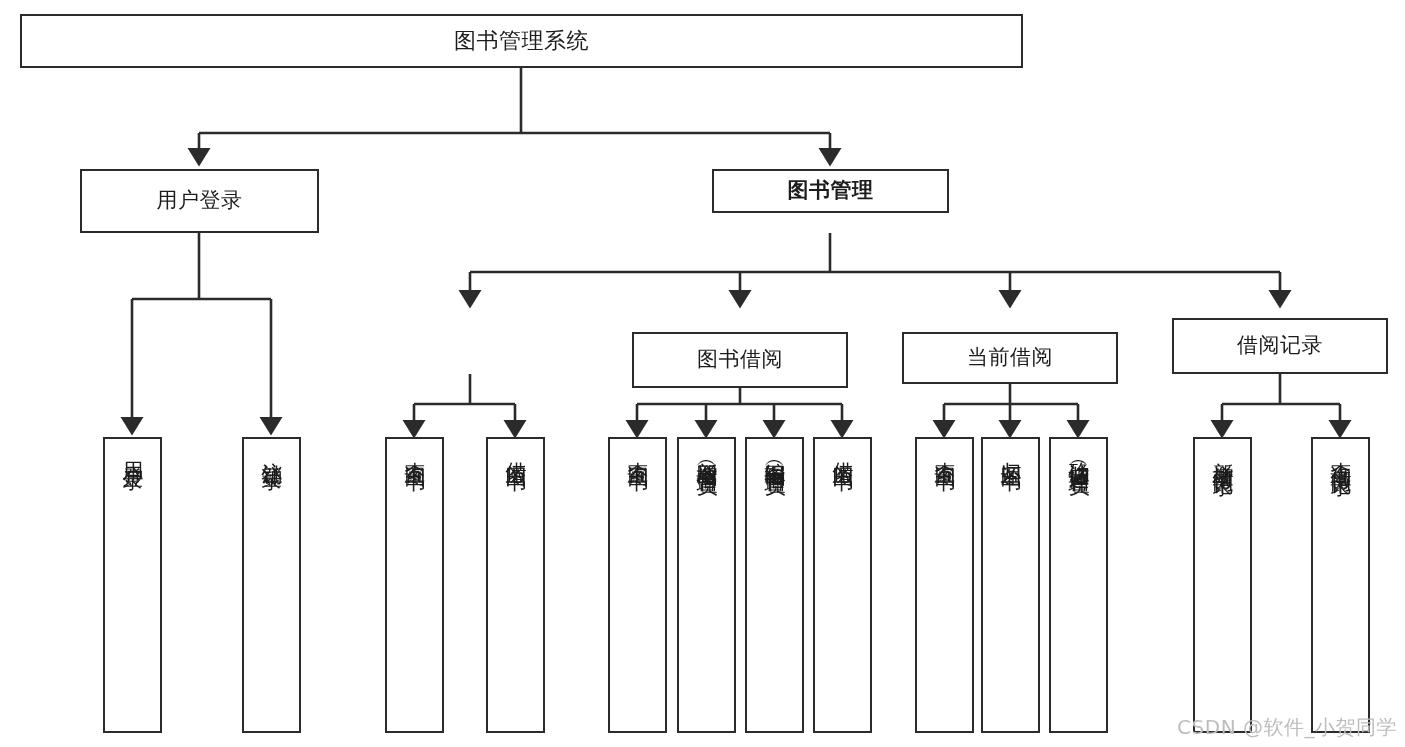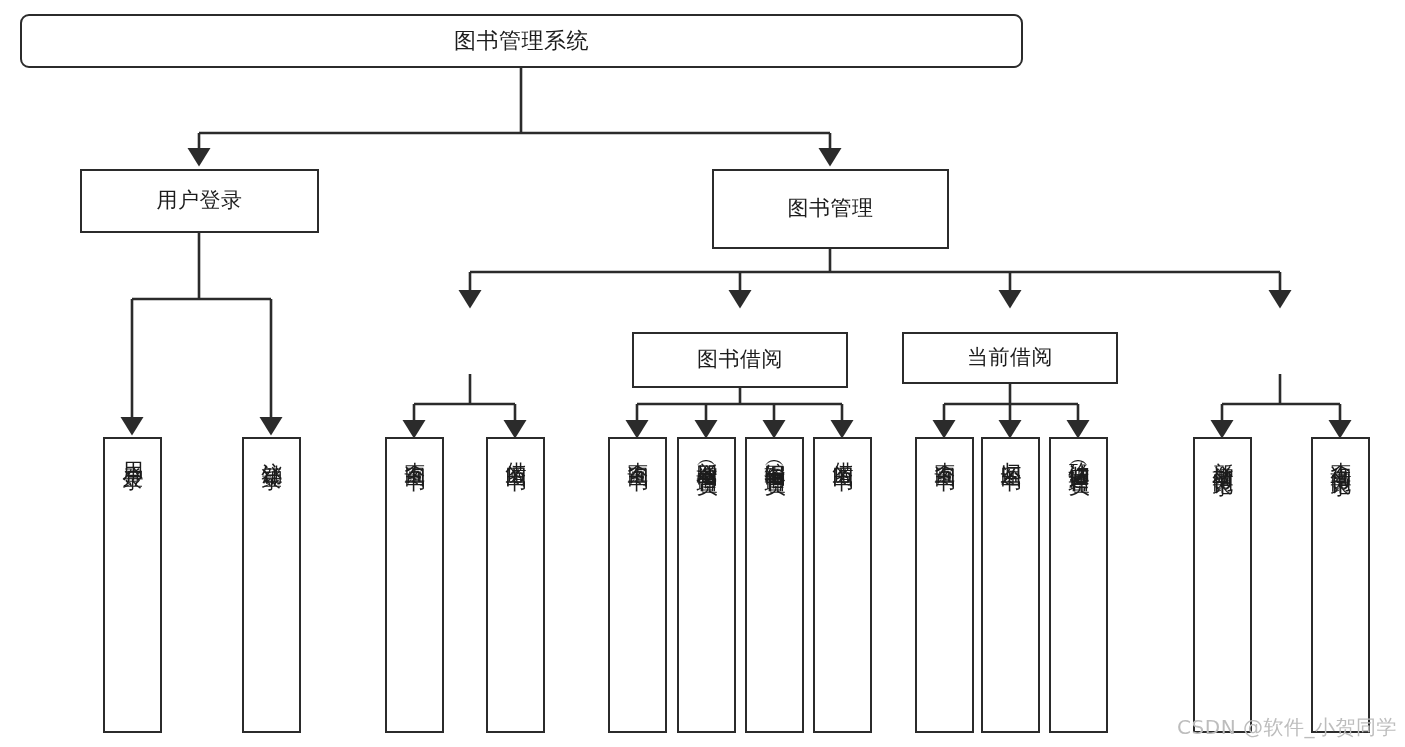--- a/index.html
+++ b/index.html
@@ -111,36 +111,39 @@
       <path d="M1010,404 L1010,428" marker-end="url(#arrow)"></path>
       <path d="M1078,404 L1078,428" marker-end="url(#arrow)"></path>
 
       <path d="M1280,374 L1280,404"></path>
       <path d="M1222,404 L1340,404"></path>
       <path d="M1222,404 L1222,428" marker-end="url(#arrow)"></path>
       <path d="M1340,404 L1340,428" marker-end="url(#arrow)"></path>
     </g>
   </svg>
 
-  <div class="node h root" style="left:20px;top:14px;width:1003px;height:54px;border-radius:9px;">
+  <div class="node h root" style="left:20px;top:14px;width:1003px;height:54px;">
     <span>图书管理系统</span>
   </div>
 
   <div class="node h" style="left:80px;top:169px;width:239px;height:64px;">
     <span>用户登录</span>
   </div>
-  <div class="node h" style="left:712px;top:169px;width:237px;height:80px;">
+  <div class="node h" style="left:712px;top:169px;width:237px;height:44px;font-weight:bold;">
     <span>图书管理</span>
   </div>
 
   <div class="node h" style="left:632px;top:332px;width:216px;height:56px;">
     <span>图书借阅</span>
   </div>
   <div class="node h" style="left:902px;top:332px;width:216px;height:52px;">
     <span>当前借阅</span>
+  </div>
+  <div class="node h" style="left:1172px;top:318px;width:216px;height:56px;">
+    <span>借阅记录</span>
   </div>
 
   <div class="node v" style="left:103px;top:437px;width:59px;height:296px;">
     <span class="vtext">用户登录</span>
   </div>
   <div class="node v" style="left:242px;top:437px;width:59px;height:296px;">
     <span class="vtext">注销登录</span>
   </div>
 
   <div class="node v" style="left:385px;top:437px;width:59px;height:296px;">

